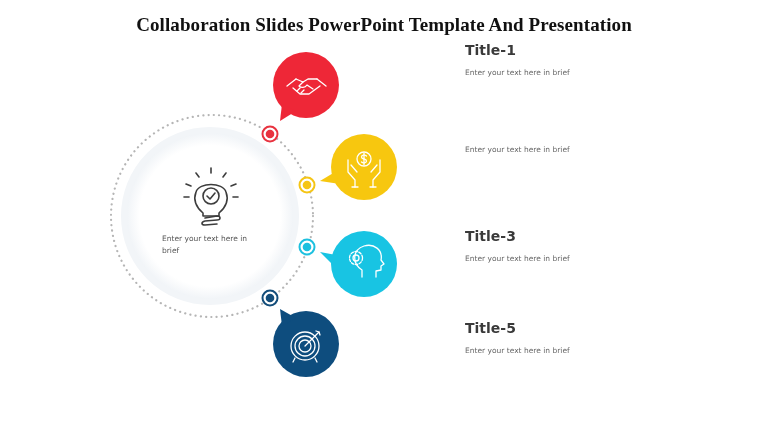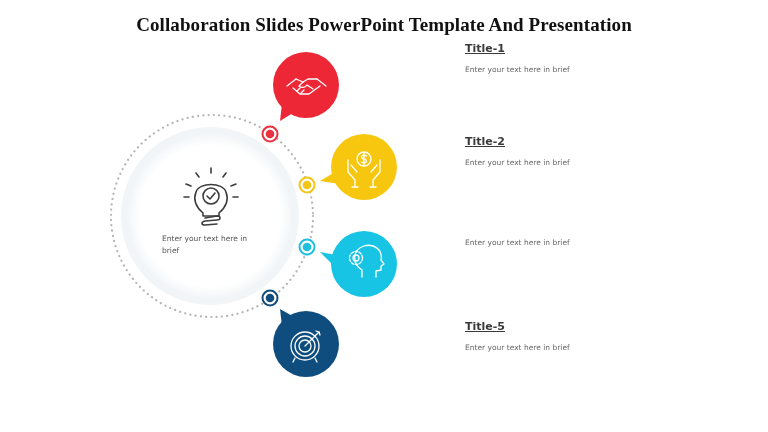--- a/index.html
+++ b/index.html
@@ -9,21 +9,21 @@
     font-family: "Liberation Serif", serif; font-weight: bold; font-size: 19px; color: #111111;
     letter-spacing: 0.1px;
   }
   .diagram { position: absolute; left: 0; top: 0; width: 768px; height: 432px; }
   .center-text {
     position: absolute; left: 162px; top: 233px; width: 100px;
     font-family: "DejaVu Sans", sans-serif; font-size: 7.5px; line-height: 12px; color: #555555;
   }
   .item { position: absolute; left: 465px; width: 260px; }
   .item-title {
-    font-family: "DejaVu Sans", sans-serif; font-weight: bold; font-size: 11px; color: #3a3a3a; text-decoration: underline;
+    font-family: "DejaVu Sans", sans-serif; font-weight: bold; font-size: 14px; color: #3a3a3a;
   }
   .item-desc {
     margin-top: 10px; font-family: "DejaVu Sans", sans-serif; font-size: 7.5px; color: #666666;
   }
 </style>
 </head>
 <body>
 
 <div class="slide-title">Collaboration Slides PowerPoint Template And Presentation</div>
 
@@ -126,22 +126,22 @@
   </g>
 </svg>
 
 <div class="center-text">Enter your text here in brief</div>
 
 <div class="item" style="top:42px;">
   <div class="item-title">Title-1</div>
   <div class="item-desc">Enter your text here in brief</div>
 </div>
 <div class="item" style="top:135px;">
-  <div class="item-title">Title-2</div>
   <div class="item-desc">Enter your text here in brief</div>
 </div>
 <div class="item" style="top:228px;">
+  <div class="item-title">Title-3</div>
   <div class="item-desc">Enter your text here in brief</div>
 </div>
 <div class="item" style="top:320px;">
   <div class="item-title">Title-5</div>
   <div class="item-desc">Enter your text here in brief</div>
 </div>
 
 </body></html>

